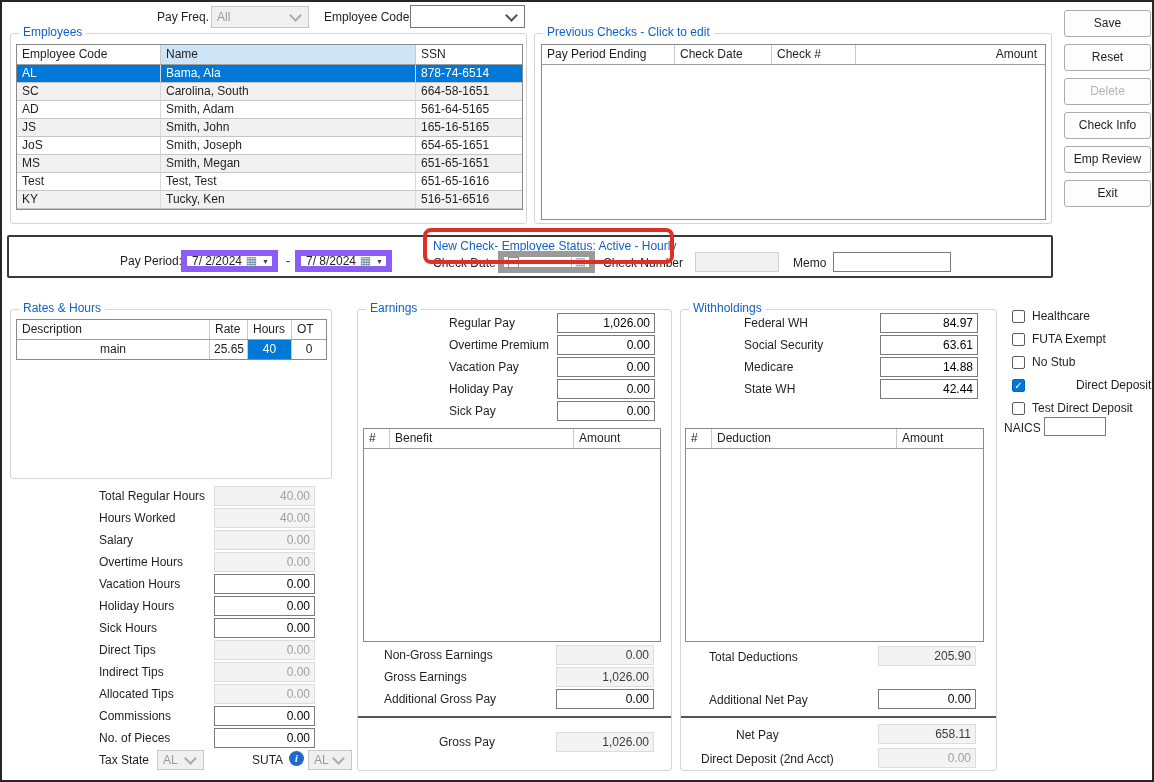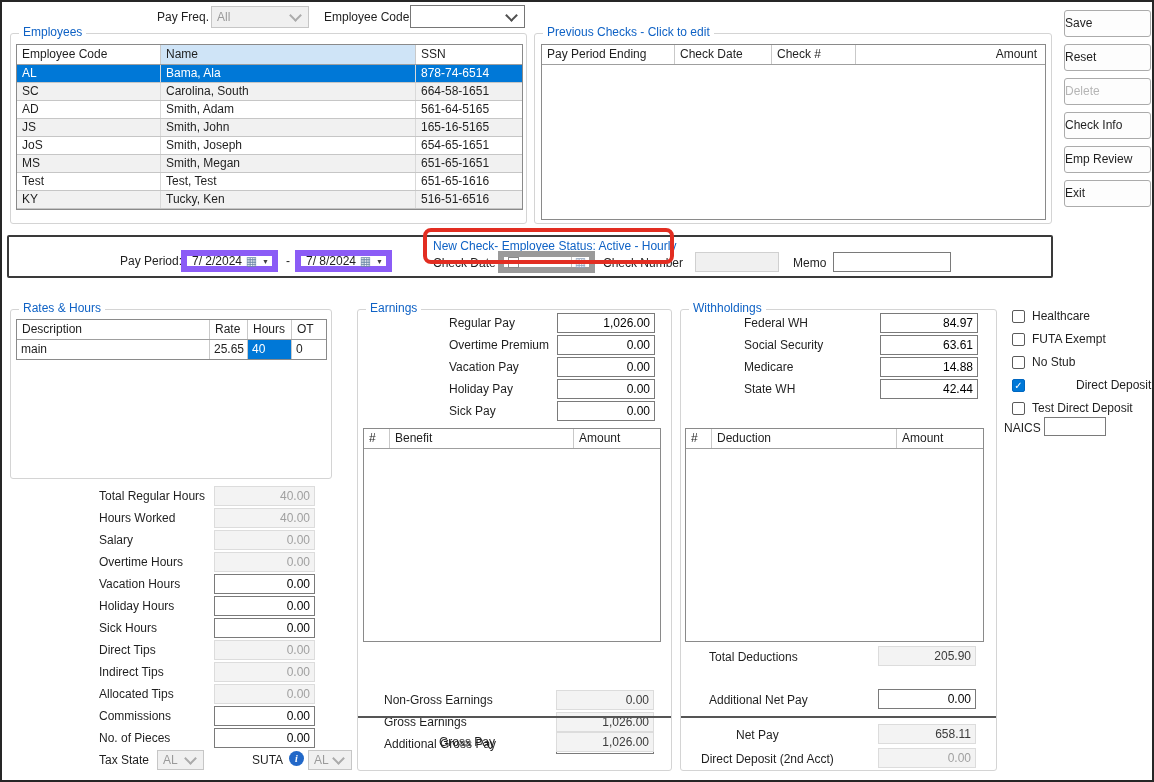--- a/index.html
+++ b/index.html
@@ -49,21 +49,21 @@
   .name-sorted{background:#cfe4f7;}
   .p1{width:133px;flex:none;}
   .p2{width:97px;flex:none;}
   .p3{width:84px;flex:none;}
   .p4{flex:1;text-align:right;padding-right:8px;}
   .b1{width:26px;flex:none;}
   .b2{flex:1;}
   .b3{width:86px;flex:none;}
 
   
-  .abtn{position:absolute;left:1062px;width:87px;height:27px;box-sizing:border-box;border:1px solid #ababab;border-radius:3px;background:#fdfdfd;line-height:25px;cursor:default;}
+  .abtn{position:absolute;left:1062px;width:87px;height:27px;box-sizing:border-box;border:1px solid #ababab;border-radius:3px;background:#fdfdfd;text-align:center;line-height:25px;cursor:default;}
   .abtn.disabled{color:#b5b5b5;}
 
   
   .checkbar{position:absolute;left:5px;top:233px;width:1046px;height:43px;border:2px solid #3a3a3a;border-radius:2px;box-sizing:border-box;background:#fff;}
   .newcheck{position:absolute;color:#0f62c5;white-space:nowrap;}
 
   
   .red-box{position:absolute;left:421px;top:226px;width:251px;height:36px;border:4px solid #e22d21;border-radius:8px;z-index:30;pointer-events:none;box-sizing:border-box;}
 
   
@@ -76,21 +76,21 @@
   .totals-col .vfield{width:101px;}
   .field-abs{position:absolute;height:20px;line-height:18px;text-align:right;padding-right:4px;box-sizing:border-box;width:98px;}
 
   .divider{position:absolute;height:2px;background:#555;}
 
   
   .r-desc{flex:1;text-align:left;}
   .r-rate{width:38px;flex:none;}
   .r-hours{width:44px;flex:none;}
   .r-ot{width:34px;flex:none;}
-  .rc{padding:0 4px;border-right:1px solid #c9c9c9;box-sizing:border-box;white-space:nowrap;overflow:hidden;}
+  .rc{padding:0 4px;border-right:1px solid #c9c9c9;box-sizing:border-box;white-space:nowrap;overflow:hidden;text-align:center;}
   .rc:last-child{border-right:none;}
   .rrow{display:flex;height:19px;line-height:18px;box-sizing:border-box;}
   .selcell{background:#0078d7;color:#fff;}
 
   
   .cbrow{position:absolute;display:flex;align-items:center;height:16px;}
   .cb{width:13px;height:13px;box-sizing:border-box;border:1px solid #5a5a5a;background:#fff;border-radius:2px;margin-right:7px;flex:none;text-align:center;line-height:12px;font-size:10px;color:#fff;}
   .cb.checked{background:#0078d7;border-color:#0067c0;}
   .cb.checked::after{content:"\2713";}
 
@@ -347,21 +347,21 @@
       </div>
     </div>
   <div class="grid" style="left:361px;top:426px;width:298px;height:214px;">
     <div class="ghdr">
       <div class="hc b1">#</div>
       <div class="hc b2">Benefit</div>
       <div class="hc b3">Amount</div>
     </div>
     <div class="gbody"></div>
   </div>
-  <div class="abs" style="left:382px;top:643px;width:270px;margin-top:45px;">
+  <div class="abs" style="left:382px;top:643px;width:270px;">
 
       <div class="vrow">
         <span class="vlabel">Non-Gross Earnings</span>
         <span class="vfield st-gray-dark">0.00</span>
       </div>
 
       <div class="vrow">
         <span class="vlabel">Gross Earnings</span>
         <span class="vfield st-gray-dark">1,026.00</span>
       </div>

